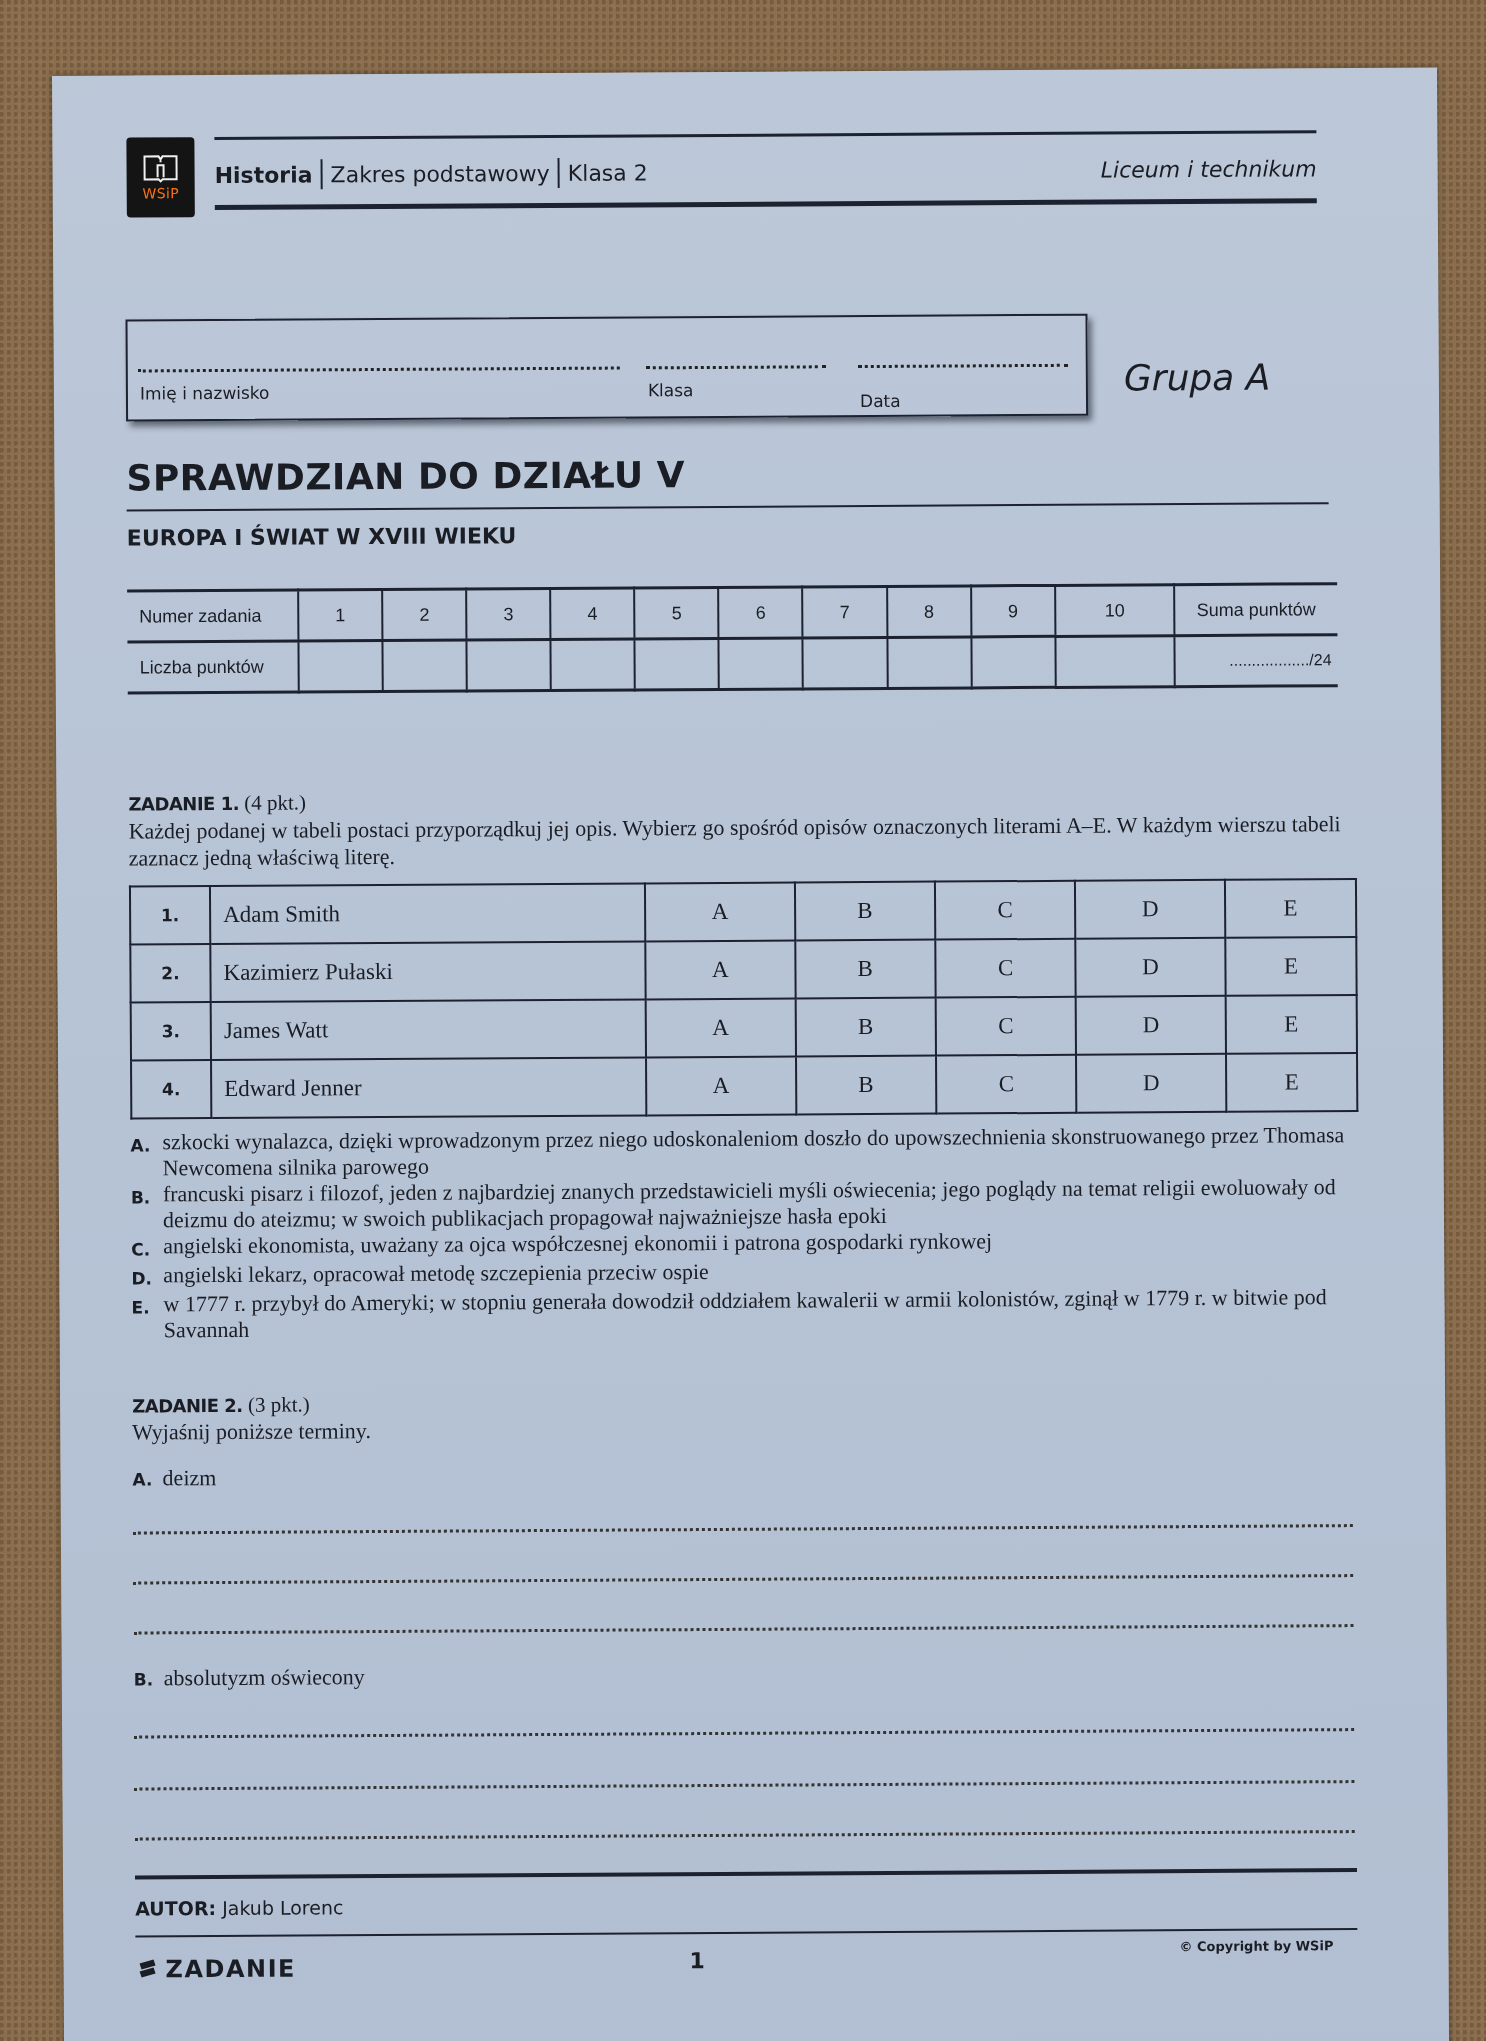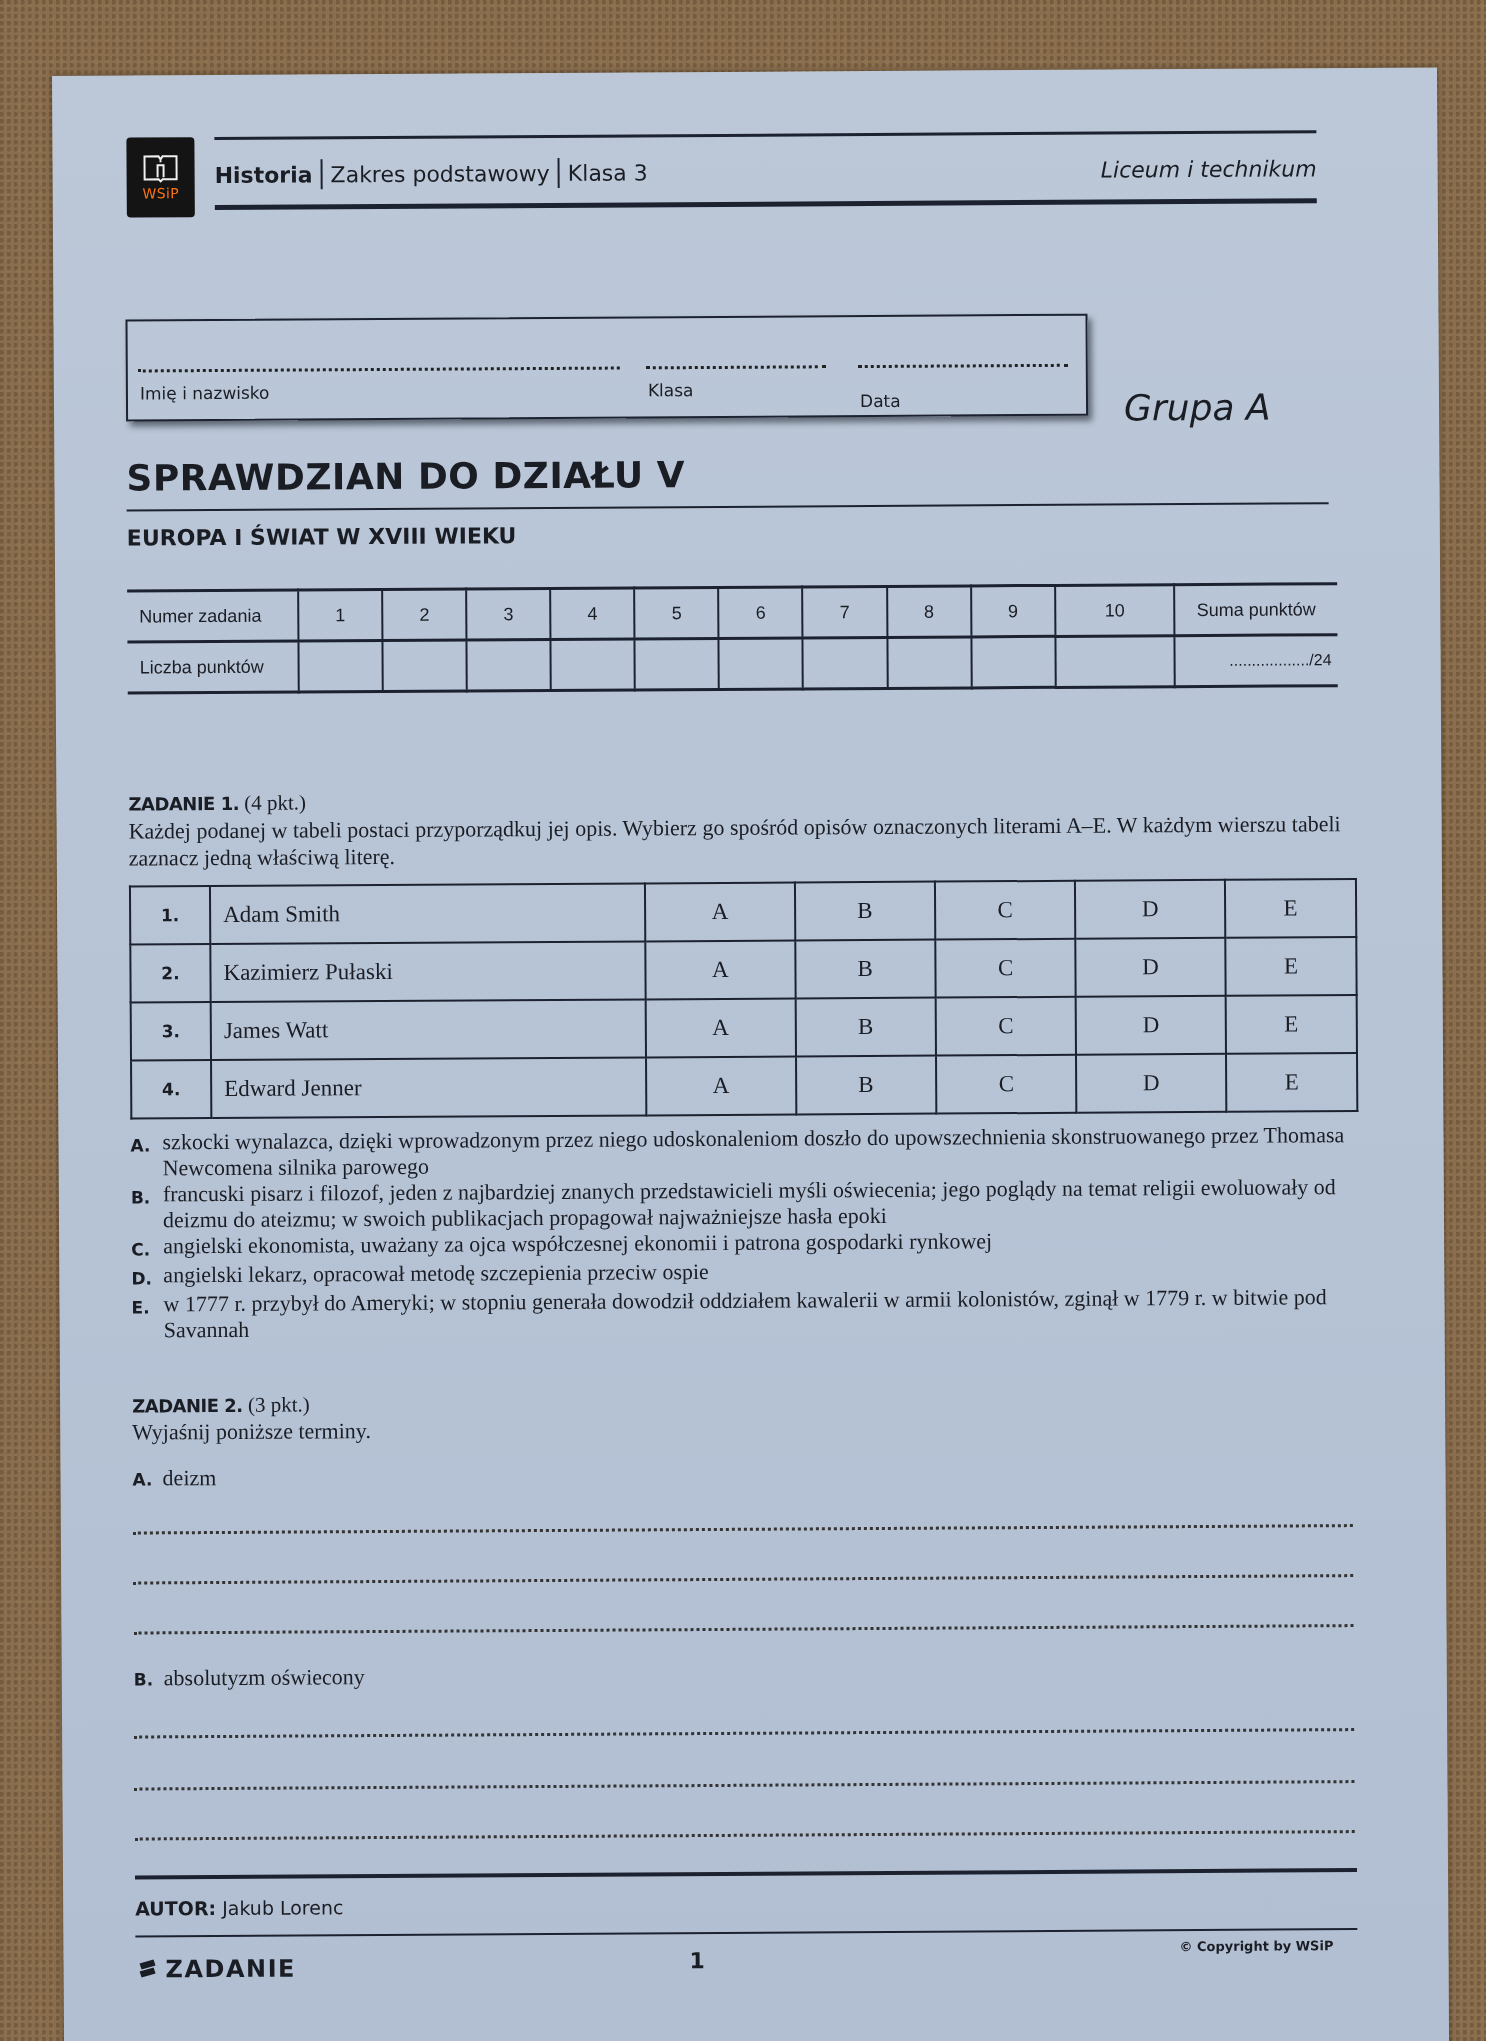--- a/index.html
+++ b/index.html
@@ -38,21 +38,21 @@
     .hdr-subject { font-weight: bold; }
     .hdr-sep { display: inline-block; width: 2px; height: 30px; background: #1c2230; margin: 0 8px; }
     .hdr-level { margin-left: auto; font-style: italic; }
     
     .namebox {
       left: 72px; top: 244px; width: 958px; height: 98px;
       border: 2px solid #1c2230; box-shadow: 4px 5px 6px rgba(20,25,35,0.55);
     }
     .dots { position: absolute; height: 0; border-top: 3px dotted #222; }
     .nb-label { position: absolute; font-size: 17px; top: 62px; }
-    .grupa { left: 1070px; top: 288px; font-size: 36px; font-style: italic; margin-top: 30px; }
+    .grupa { left: 1070px; top: 288px; font-size: 36px; font-style: italic; }
     
     .title { left: 72px; top: 382px; font-size: 36px; font-weight: bold; letter-spacing: 0.5px; }
     .title-line { left: 72px; top: 434px; width: 1202px; height: 2px; background: #1c2230; }
     .subtitle { left: 72px; top: 450px; font-size: 22px; font-weight: bold; }
     
     .score-table {
       left: 72px; top: 514px; width: 1210px; border-collapse: collapse; font-size: 18px;
       font-family: "Liberation Sans", sans-serif;
     }
     .score-table td {
@@ -103,21 +103,21 @@
       <path d="M14 12 L22 12 M15 12 L15 24 M21 12 L21 24 M17 8 L19 8" stroke="#f0f0f0" stroke-width="2" fill="none"></path>
     </svg>
     <span class="logo-text">WSiP</span>
   </div>
   <div class="abs hdr-line-top"></div>
   <div class="abs hdr-row">
     <span class="hdr-subject">Historia</span>
     <span class="hdr-sep"></span>
     <span>Zakres podstawowy</span>
     <span class="hdr-sep"></span>
-    <span>Klasa 3</span>
+    <span>Klasa 2</span>
     <span class="hdr-level">Liceum i technikum</span>
   </div>
   <div class="abs hdr-line-bot"></div>
 
   <div class="abs namebox">
     <div class="dots" style="left:10px; top:48px; width:482px;"></div>
     <div class="dots" style="left:518px; top:48px; width:180px;"></div>
     <div class="dots" style="left:730px; top:48px; width:210px;"></div>
     <span class="nb-label" style="left:12px;">Imię i nazwisko</span>
     <span class="nb-label" style="left:520px;">Klasa</span>

